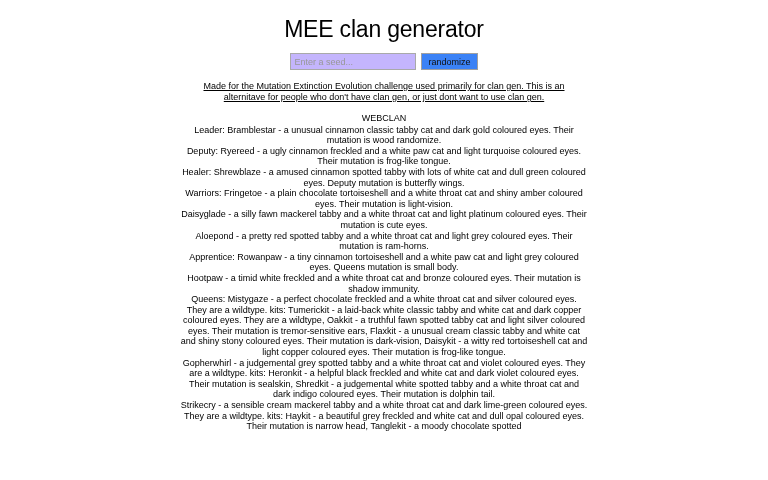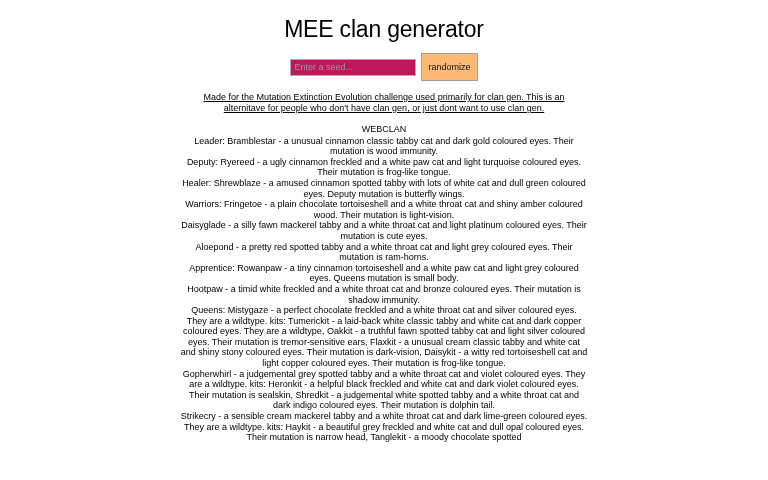--- a/index.html
+++ b/index.html
@@ -31,35 +31,35 @@
     margin: 0 0 9px 0;
     font-size: 0;
   }
   .seed-input {
     width: 118px;
     height: 13px;
     font-size: 9px;
     font-family: "Liberation Sans", sans-serif;
     padding: 1px 3px;
     border: 1px solid #a9a9a9;
-    background: #be185d;
+    background: #c4b5fd;
     color: #000000;
     vertical-align: middle;
     box-sizing: content-box;
     outline: none;
   }
   .seed-input::placeholder { color: #989898; }
   .randomize-btn {
     margin-left: 5px;
     font-size: 9px;
     font-family: "Liberation Sans", sans-serif;
     padding: 1px 6px;
-    height: 28px;
+    height: 17px;
     border: 1px solid #a0a0a0;
-    background: #fdba74;
+    background: #3b82f6;
     color: #111111;
     vertical-align: middle;
     cursor: pointer;
     box-sizing: border-box;
   }
   .blurb {
     width: 386px;
     margin: 0 auto;
     text-align: center;
     font-size: 9px;
@@ -93,24 +93,24 @@
 
   <div class="seed-row">
     <input class="seed-input" type="text" placeholder="Enter a seed..." style="">
     <button class="randomize-btn">randomize</button>
   </div>
 
   <div class="blurb">Made for the Mutation Extinction Evolution challenge used primarily for clan gen. This is an alternitave for people who don't have clan gen, or just dont want to use clan gen.</div>
 
   <div class="clan-block">
     <div class="clan-name">WEBCLAN</div>
-    <div class="entry">Leader: Bramblestar - a unusual cinnamon classic tabby cat and dark gold coloured eyes. Their mutation is wood immunity.</div>
+    <div class="entry">Leader: Bramblestar - a unusual cinnamon classic tabby cat and dark gold coloured eyes. Their mutation is wood randomize.</div>
     <div class="entry">Deputy: Ryereed - a ugly cinnamon freckled and a white paw cat and light turquoise coloured eyes. Their mutation is frog-like tongue.</div>
     <div class="entry">Healer: Shrewblaze - a amused cinnamon spotted tabby with lots of white cat and dull green coloured eyes. Deputy mutation is butterfly wings.</div>
-    <div class="entry">Warriors: Fringetoe - a plain chocolate tortoiseshell and a white throat cat and shiny amber coloured wood. Their mutation is light-vision.</div>
+    <div class="entry">Warriors: Fringetoe - a plain chocolate tortoiseshell and a white throat cat and shiny amber coloured eyes. Their mutation is light-vision.</div>
     <div class="entry">Daisyglade - a silly fawn mackerel tabby and a white throat cat and light platinum coloured eyes. Their mutation is cute eyes.</div>
     <div class="entry">Aloepond - a pretty red spotted tabby and a white throat cat and light grey coloured eyes. Their mutation is ram-horns.</div>
     <div class="entry">Apprentice: Rowanpaw - a tiny cinnamon tortoiseshell and a white paw cat and light grey coloured eyes. Queens mutation is small body.</div>
     <div class="entry">Hootpaw - a timid white freckled and a white throat cat and bronze coloured eyes. Their mutation is shadow immunity.</div>
     <div class="entry">Queens: Mistygaze - a perfect chocolate freckled and a white throat cat and silver coloured eyes. They are a wildtype. kits: Tumerickit - a laid-back white classic tabby and white cat and dark copper coloured eyes. They are a wildtype, Oakkit - a truthful fawn spotted tabby cat and light silver coloured eyes. Their mutation is tremor-sensitive ears, Flaxkit - a unusual cream classic tabby and white cat and shiny stony coloured eyes. Their mutation is dark-vision, Daisykit - a witty red tortoiseshell cat and light copper coloured eyes. Their mutation is frog-like tongue.</div>
     <div class="entry">Gopherwhirl - a judgemental grey spotted tabby and a white throat cat and violet coloured eyes. They are a wildtype. kits: Heronkit - a helpful black freckled and white cat and dark violet coloured eyes. Their mutation is sealskin, Shredkit - a judgemental white spotted tabby and a white throat cat and dark indigo coloured eyes. Their mutation is dolphin tail.</div>
     <div class="entry">Strikecry - a sensible cream mackerel tabby and a white throat cat and dark lime-green coloured eyes. They are a wildtype. kits: Haykit - a beautiful grey freckled and white cat and dull opal coloured eyes. Their mutation is narrow head, Tanglekit - a moody chocolate spotted</div>
   </div>
 
 </div>

